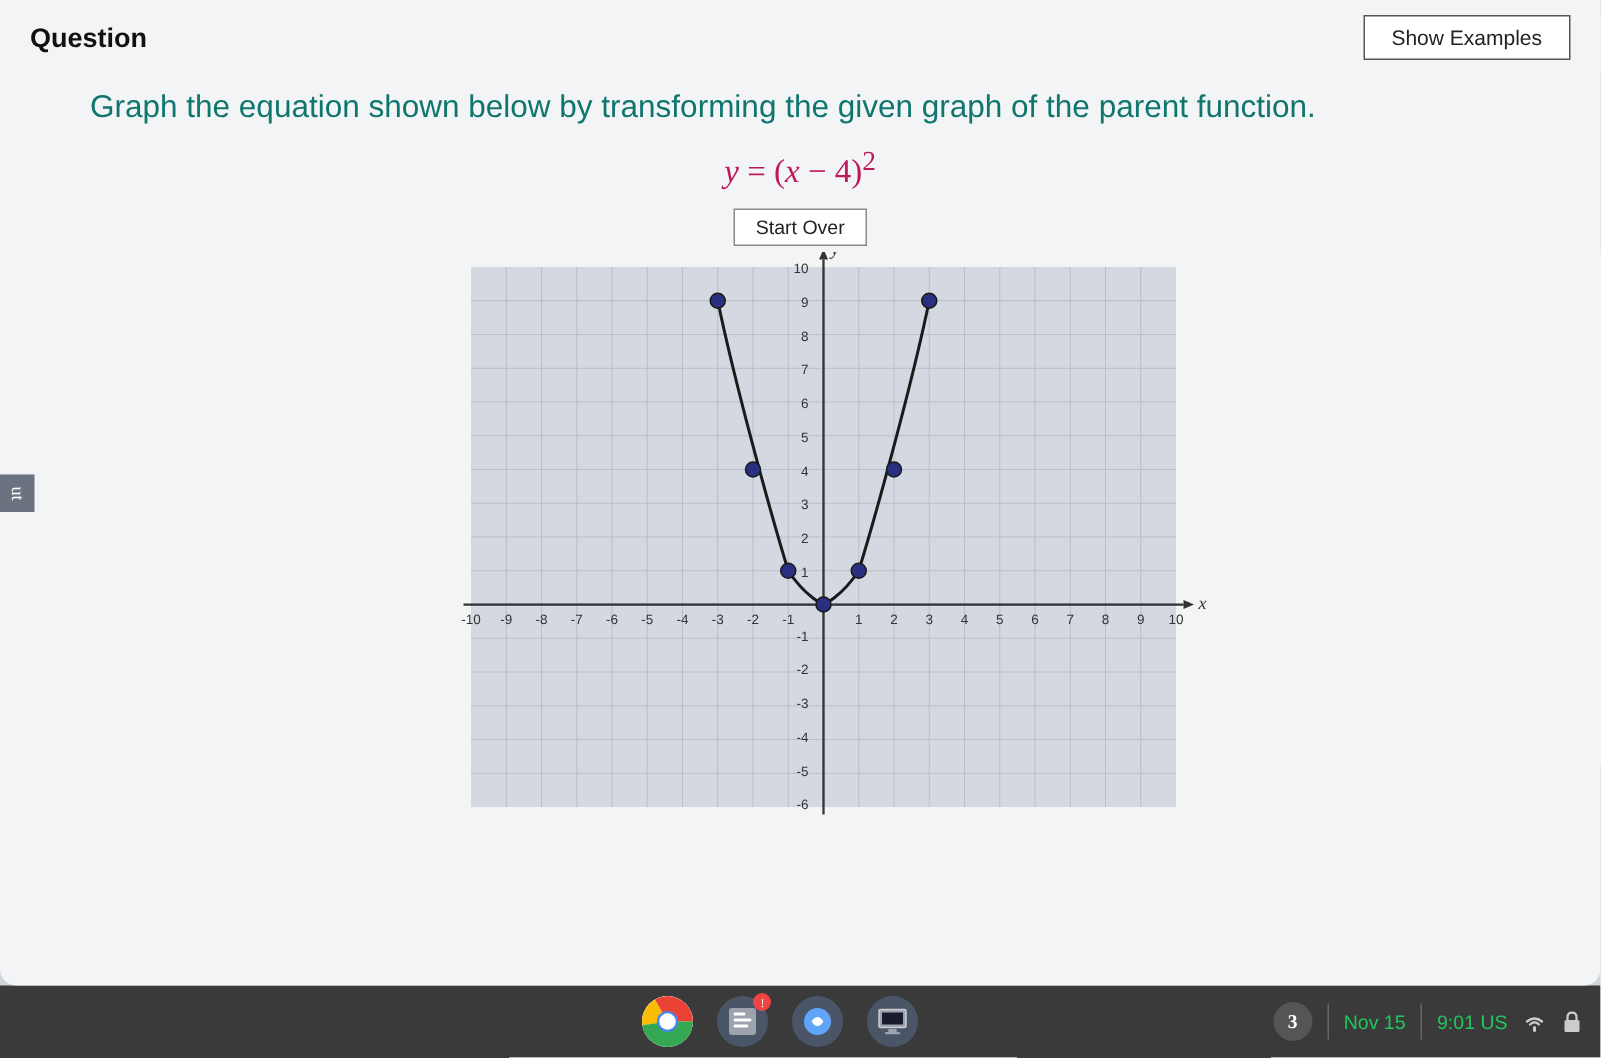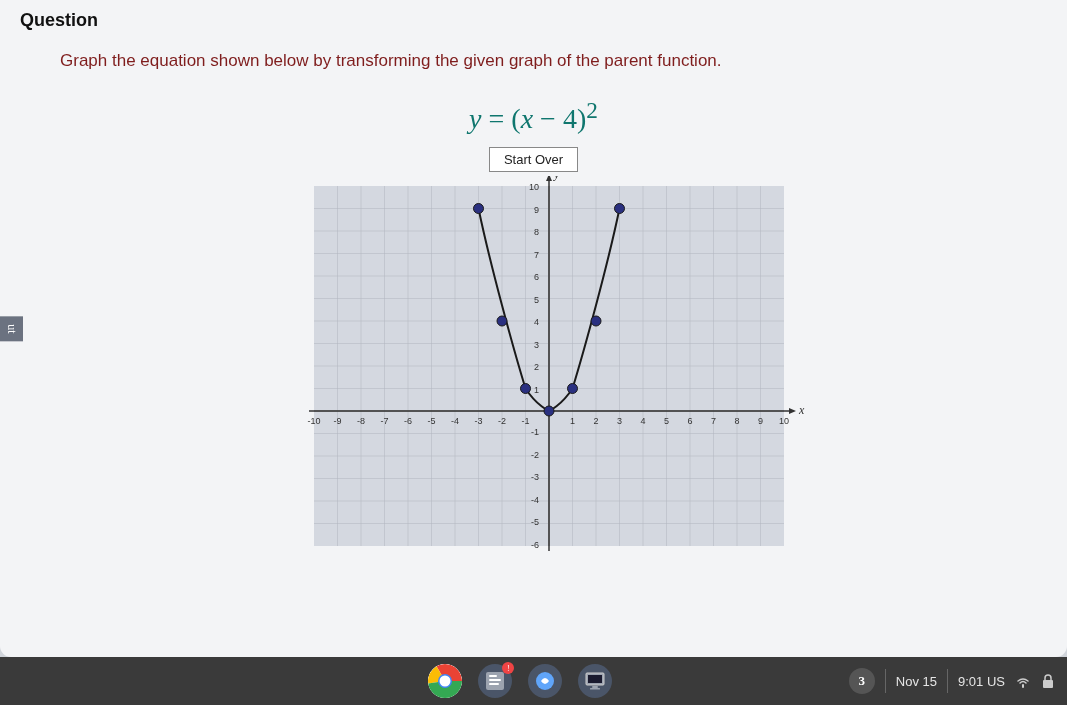--- a/index.html
+++ b/index.html
@@ -49,30 +49,30 @@
     }
 
     .problem-area {
       padding: 10px 60px 0 60px;
       display: flex;
       flex-direction: column;
       align-items: center;
     }
 
     .problem-text {
-      font-size: 17px;
-      color: #7f1d1d;
+      font-size: 21px;
+      color: #0f766e;
       font-family: Arial, sans-serif;
       align-self: flex-start;
-      margin-bottom: 26px;
+      margin-bottom: 13px;
     }
 
     .equation {
-      font-size: 28px;
-      color: #0f766e;
+      font-size: 22px;
+      color: #be185d;
       font-family: Georgia, serif;
       margin-bottom: 12px;
     }
 
     .start-over-btn {
       border: 1.5px solid #888;
       background: white;
       padding: 4px 14px;
       font-size: 13px;
       font-family: Arial, sans-serif;
@@ -135,21 +135,21 @@
       border-radius: 50%;
       display: flex;
       align-items: center;
       justify-content: center;
       color: white;
       font-size: 13px;
       font-weight: bold;
     }
 
     .taskbar-text {
-      color: #e5e5e5;
+      color: #22c55e;
       font-size: 13px;
       font-family: Arial, sans-serif;
     }
 
     .taskbar-divider {
       width: 1px;
       height: 24px;
       background: #666;
     }
 
@@ -209,20 +209,21 @@
   </style>
 </head>
 <body>
 
 <div class="main-content">
 
   <div class="side-tab">ut</div>
 
   <div class="header-bar">
     <span class="question-label">Question</span>
+    <button class="show-examples-btn">Show Examples</button>
   </div>
 
   <div class="problem-area">
     <p class="problem-text">Graph the equation shown below by transforming the given graph of the parent function.</p>
 
     <div class="equation">
       <i>y</i> = (<i>x</i> − 4)<sup>2</sup>
     </div>
 
     <button class="start-over-btn">Start Over</button>

